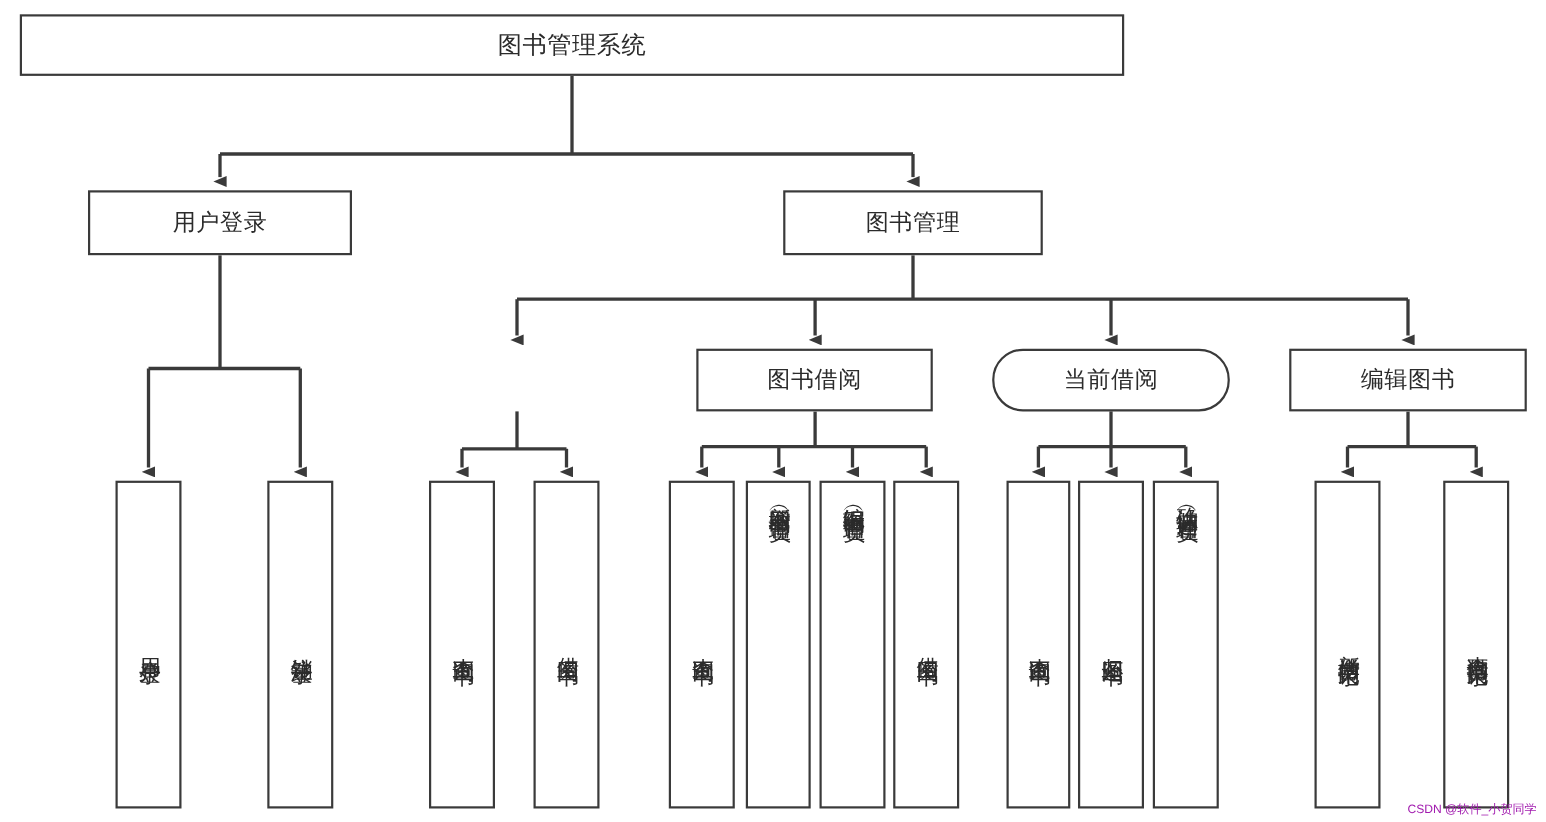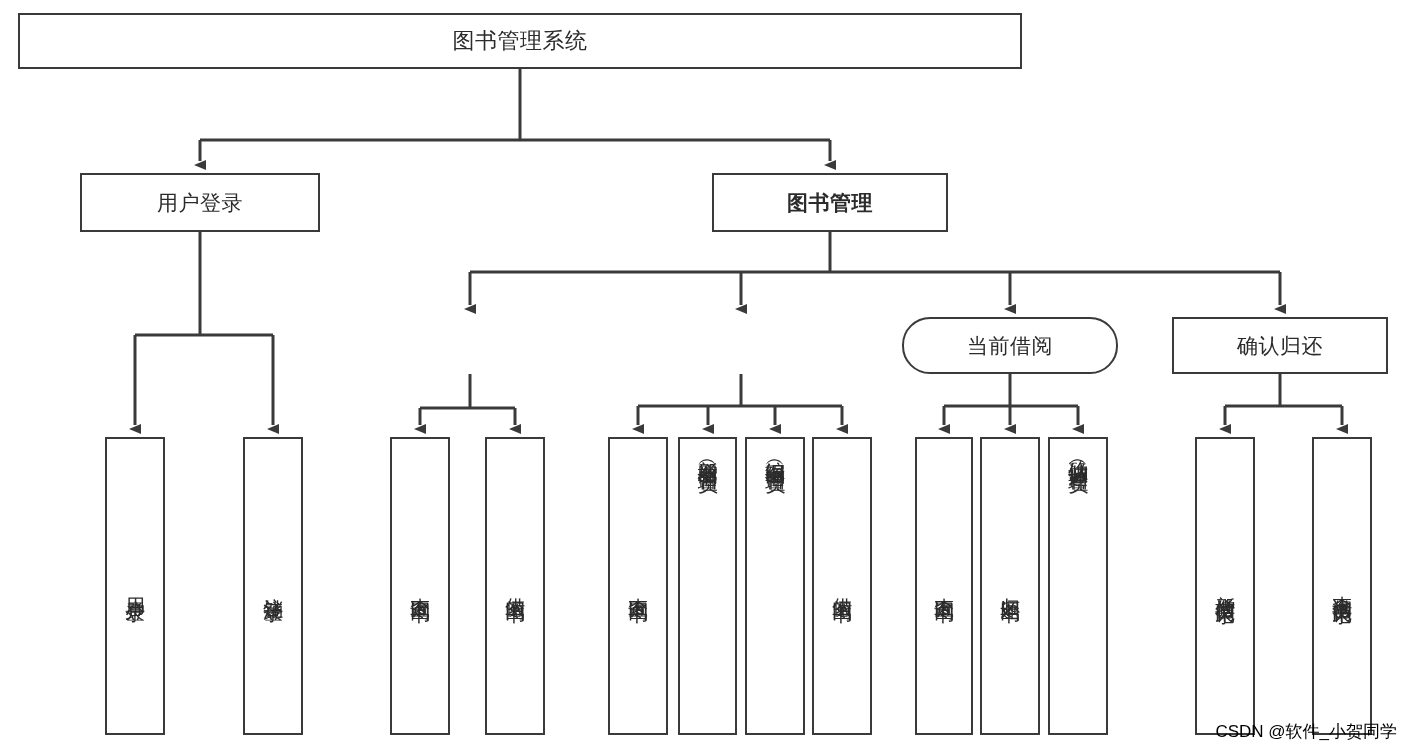--- a/index.html
+++ b/index.html
@@ -65,22 +65,22 @@
     white-space: nowrap;
   }
   .node.v.center {
     align-items: center;
     padding-top: 0;
   }
   #watermark {
     position: absolute;
     right: 8px;
     bottom: 4px;
-    font-size: 17px;
-    color: #000000;
+    font-size: 11px;
+    color: #a21caf;
     z-index: 5;
     white-space: nowrap;
     font-family: "Liberation Sans", "DejaVu Sans", sans-serif;
   }
 </style>
 </head>
 <body>
 
 <div id="canvas">
 
@@ -127,29 +127,32 @@
       </g>
   </svg>
 
   <div class="node root h" id="n-root" style="left: 18px; top: 13px; width: 1004px; height: 56px;">
     <span class="label">图书管理系统</span>
   </div>
 
   <div class="node h" id="n-l2_0" style="left: 80px; top: 173px; width: 240px; height: 59px;">
     <span class="label">用户登录</span>
   </div>
-  <div class="node h" id="n-l2_1" style="left: 712px; top: 173px; width: 236px; height: 59px; font-weight: bold;">
+  <div class="node h" id="n-l2_1" style="left: 712px; top: 173px; width: 236px; height: 59px;">
     <span class="label">图书管理</span>
   </div>
 
+  <div class="node h" id="n-l3_1" style="left: 633px; top: 317px; width: 215px; height: 57px;">
+    <span class="label">图书借阅</span>
+  </div>
   <div class="node h" id="n-l3_2" style="left: 902px; top: 317px; width: 216px; height: 57px; border-radius: 28px;">
     <span class="label">当前借阅</span>
   </div>
   <div class="node h" id="n-l3_3" style="left: 1172px; top: 317px; width: 216px; height: 57px;">
-    <span class="label">确认归还</span>
+    <span class="label">编辑图书</span>
   </div>
 
   <div class="node v center" id="n-leaf_0" style="left: 105px; top: 437px; width: 60px; height: 298px;">
     <span class="label">用户登录</span>
   </div>
   <div class="node v center" id="n-leaf_1" style="left: 243px; top: 437px; width: 60px; height: 298px;">
     <span class="label">注销登录</span>
   </div>
   <div class="node v center" id="n-leaf_2" style="left: 390px; top: 437px; width: 60px; height: 298px;">
     <span class="label">查询图书</span>

